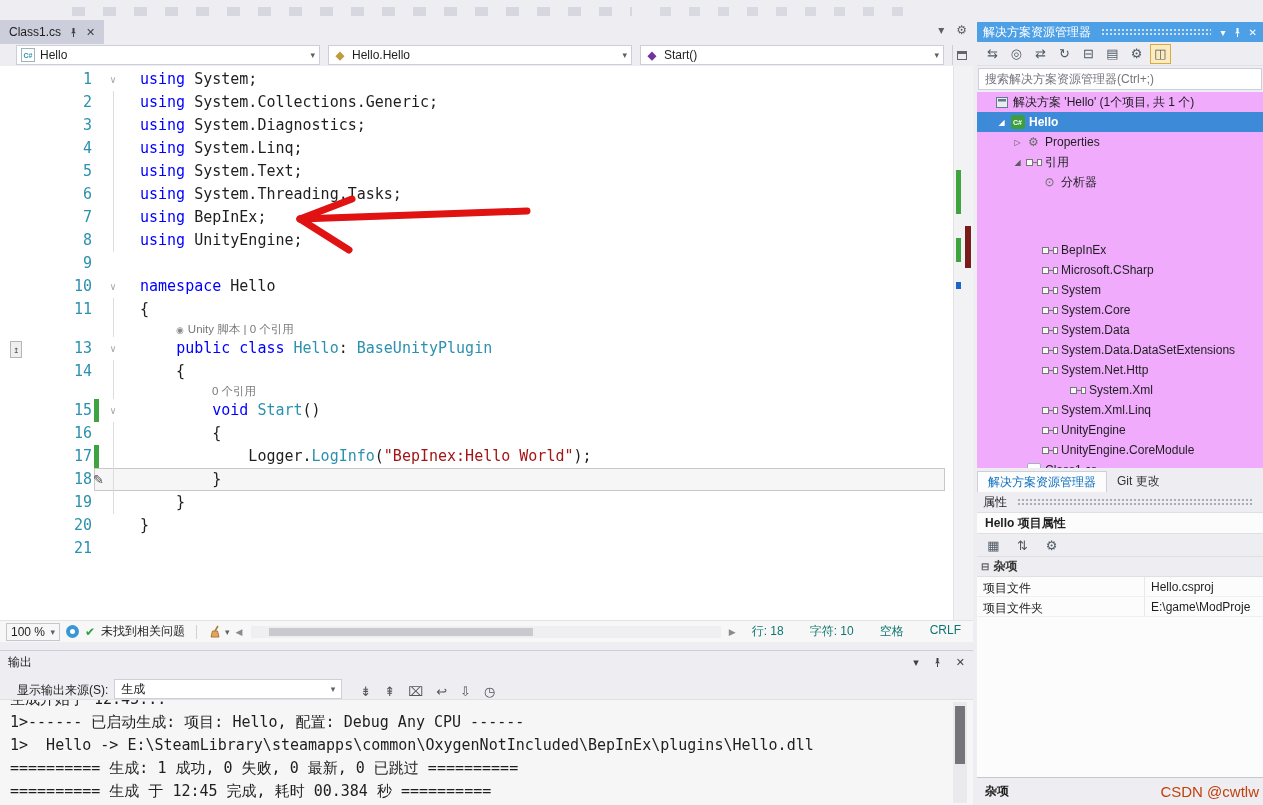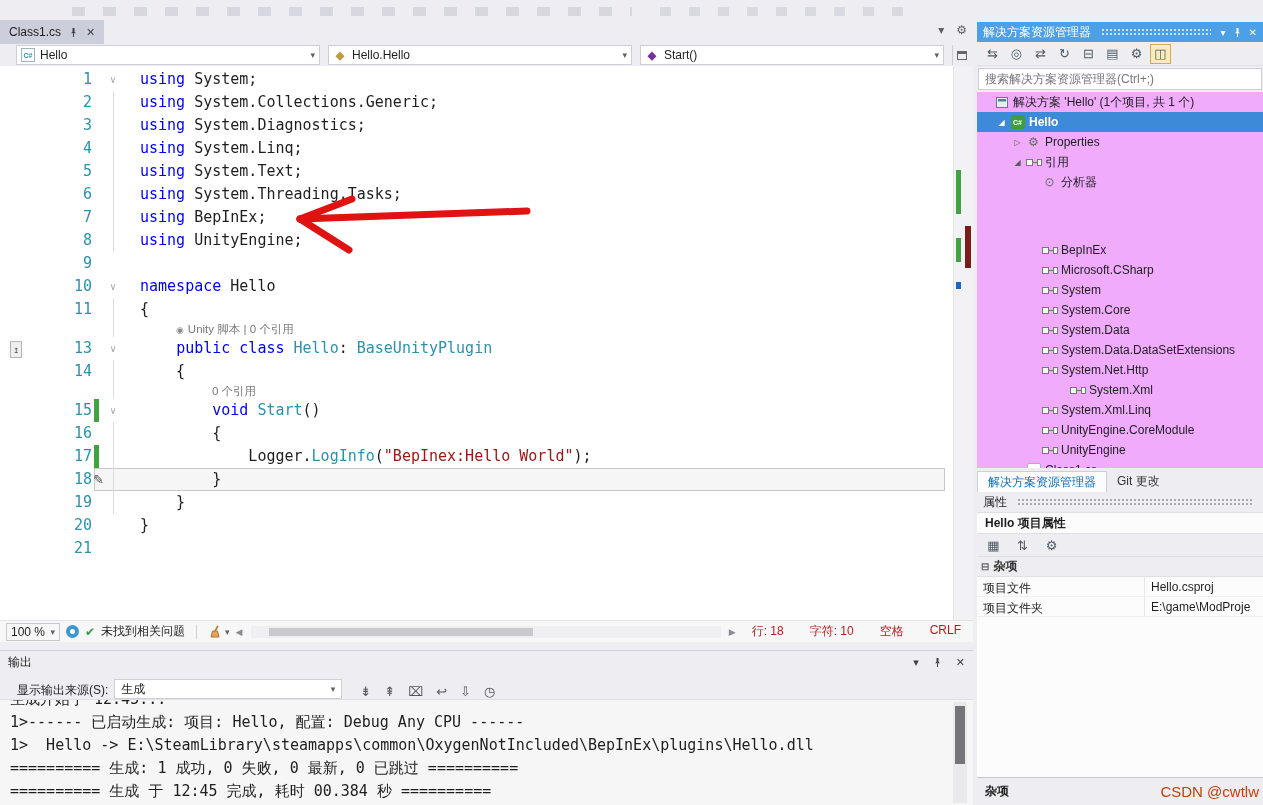--- a/index.html
+++ b/index.html
@@ -66,21 +66,21 @@
                  display:flex;align-items:center;gap:6px;padding:0 6px}
   .zoom{width:54px;height:18px;border:1px solid #C6C6CC;background:#F7F7F8;display:flex;align-items:center;padding:0 4px}
   .health-ico{width:13px;height:13px;border-radius:50%;background:#3B97D3;position:relative;flex:none}
   .health-ico::after{content:"";position:absolute;left:4px;top:4px;width:5px;height:5px;border-radius:50%;background:#FFF}
   .check-ico{color:#2F9E44;font-size:12px}
   .vsep{width:1px;height:14px;background:#D0D0D4;margin:0 5px}
   .broom{display:flex;align-items:center;gap:3px}
   .hs-arrow{color:#8A8A90;font-size:9px}
   .hscroll{flex:1;height:12px;background:#EFEFF1;position:relative;margin:0 2px}
   .hthumb{position:absolute;left:4%;width:56%;top:2px;bottom:2px;background:#C9C9CE}
-  .status-right{display:flex;gap:26px;margin:0 6px 0 10px;color:#b91c1c;flex:none}
+  .status-right{display:flex;gap:26px;margin:0 6px 0 10px;color:#0f766e;flex:none}
 
   
   .output{position:absolute;top:632px;left:0;right:0;bottom:0;background:#EEEEF2;border-top:1px solid #CCCEDB}
   .out-header{height:22px;display:flex;align-items:center;gap:8px;padding:0 8px}
   .oh-right{margin-left:auto;display:flex;gap:13px;align-items:center;color:#3F3F46;font-size:11px}
   .out-toolbar{height:26px;display:flex;align-items:flex-end;gap:6px;padding:0 17px}
   .out-combo{width:228px;height:20px;background:#FFF;border:1px solid #CCCEDB;display:flex;align-items:center;padding:0 6px}
   .out-icons{display:flex;gap:13px;margin-left:12px;color:#55555C;font-size:13px}
   .out-content{position:absolute;top:48px;left:0;right:0;bottom:0;background:#F6F6F6;border-top:1px solid #E0E0E3;overflow:hidden}
   .out-lines{padding-left:10px;font-family:"DejaVu Sans Mono","Liberation Mono",monospace;font-size:15px;line-height:23px;white-space:pre;color:#1E1E1E}
@@ -592,32 +592,32 @@
         </div>
         <div class="tree-row" style="padding-left: 50px;">
           <span class="tree-arrow"></span>
           <span class="tree-icon">
             <svg width="16" height="10" viewBox="0 0 16 10">
               <rect x="0.5" y="2.5" width="6" height="6" fill="#F8F8F8" stroke="#767676"></rect>
               <rect x="11.5" y="2.5" width="4" height="6" fill="#F8F8F8" stroke="#767676"></rect>
               <path d="M6.5 5.5 h5" stroke="#767676"></path>
             </svg>
           </span>
+          <span class="tree-label">UnityEngine</span>
+        </div>
+        <div class="tree-row" style="padding-left: 50px;">
+          <span class="tree-arrow"></span>
+          <span class="tree-icon">
+            <svg width="16" height="10" viewBox="0 0 16 10">
+              <rect x="0.5" y="2.5" width="6" height="6" fill="#F8F8F8" stroke="#767676"></rect>
+              <rect x="11.5" y="2.5" width="4" height="6" fill="#F8F8F8" stroke="#767676"></rect>
+              <path d="M6.5 5.5 h5" stroke="#767676"></path>
+            </svg>
+          </span>
           <span class="tree-label">UnityEngine.CoreModule</span>
-        </div>
-        <div class="tree-row" style="padding-left: 50px;">
-          <span class="tree-arrow"></span>
-          <span class="tree-icon">
-            <svg width="16" height="10" viewBox="0 0 16 10">
-              <rect x="0.5" y="2.5" width="6" height="6" fill="#F8F8F8" stroke="#767676"></rect>
-              <rect x="11.5" y="2.5" width="4" height="6" fill="#F8F8F8" stroke="#767676"></rect>
-              <path d="M6.5 5.5 h5" stroke="#767676"></path>
-            </svg>
-          </span>
-          <span class="tree-label">UnityEngine</span>
         </div>
         <div class="tree-row" style="padding-left: 34px;">
           <span class="tree-arrow">▷</span>
           <span class="tree-icon">
             <span class="ico-cs file">C#</span>
           </span>
           <span class="tree-label">Class1.cs</span>
         </div>
       </div>
 

